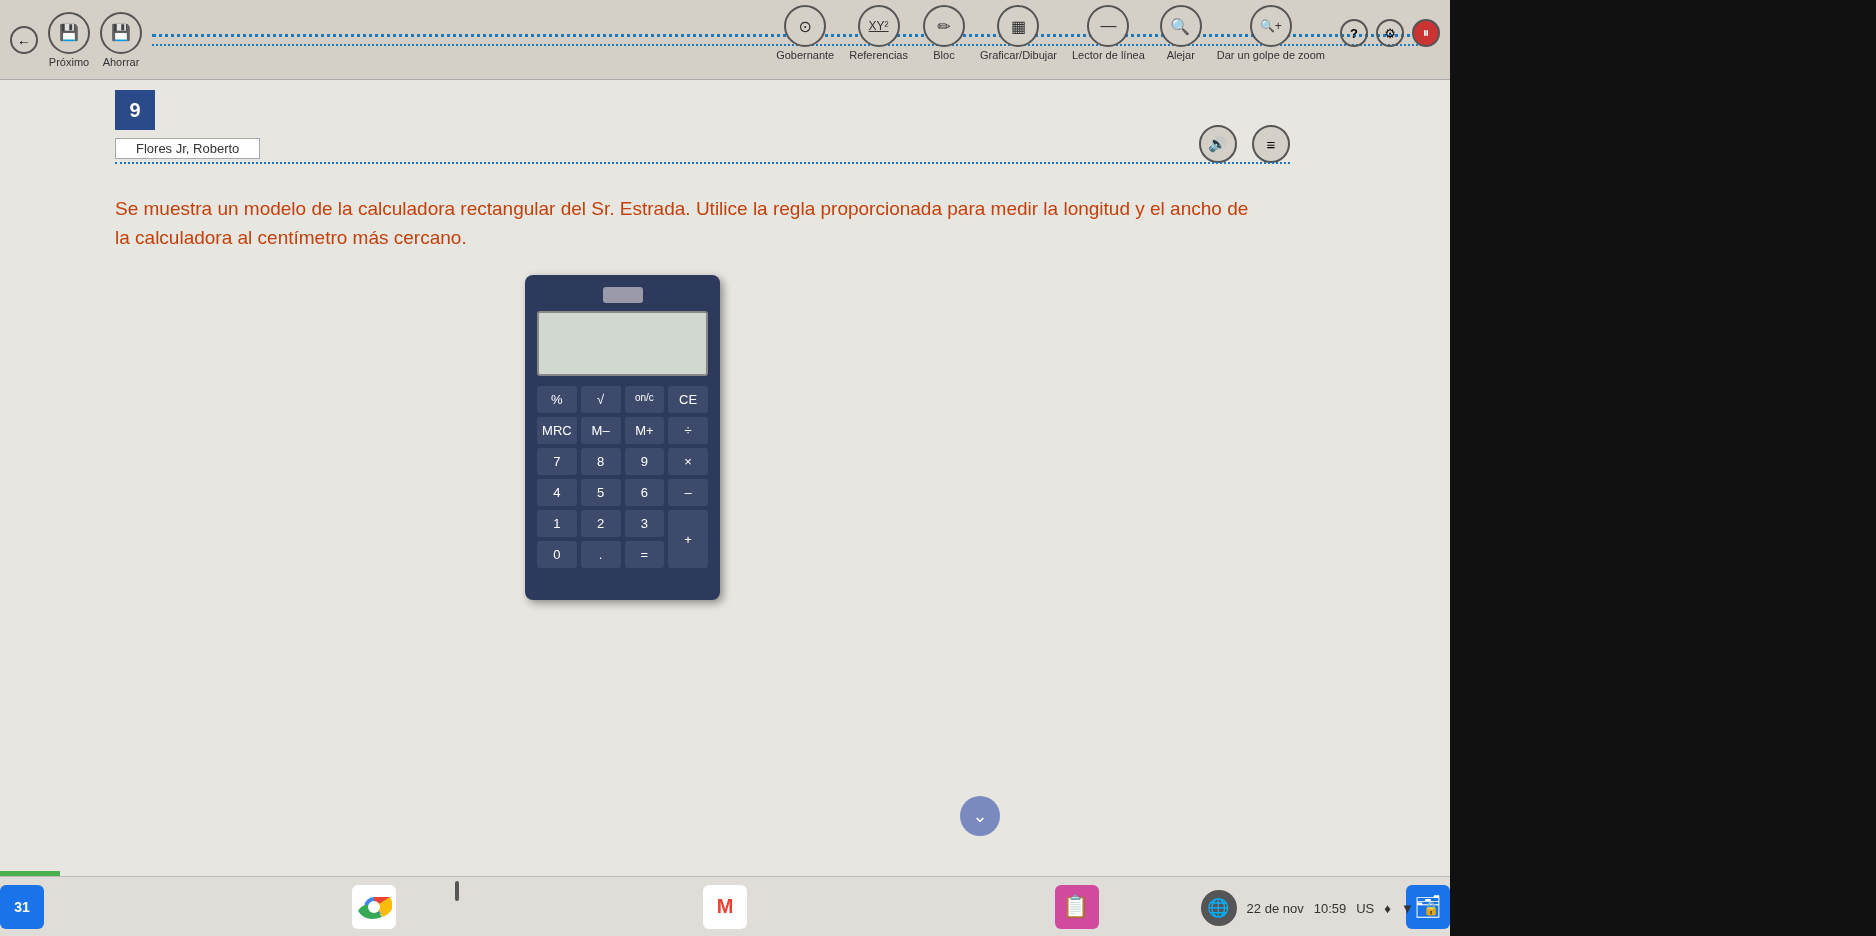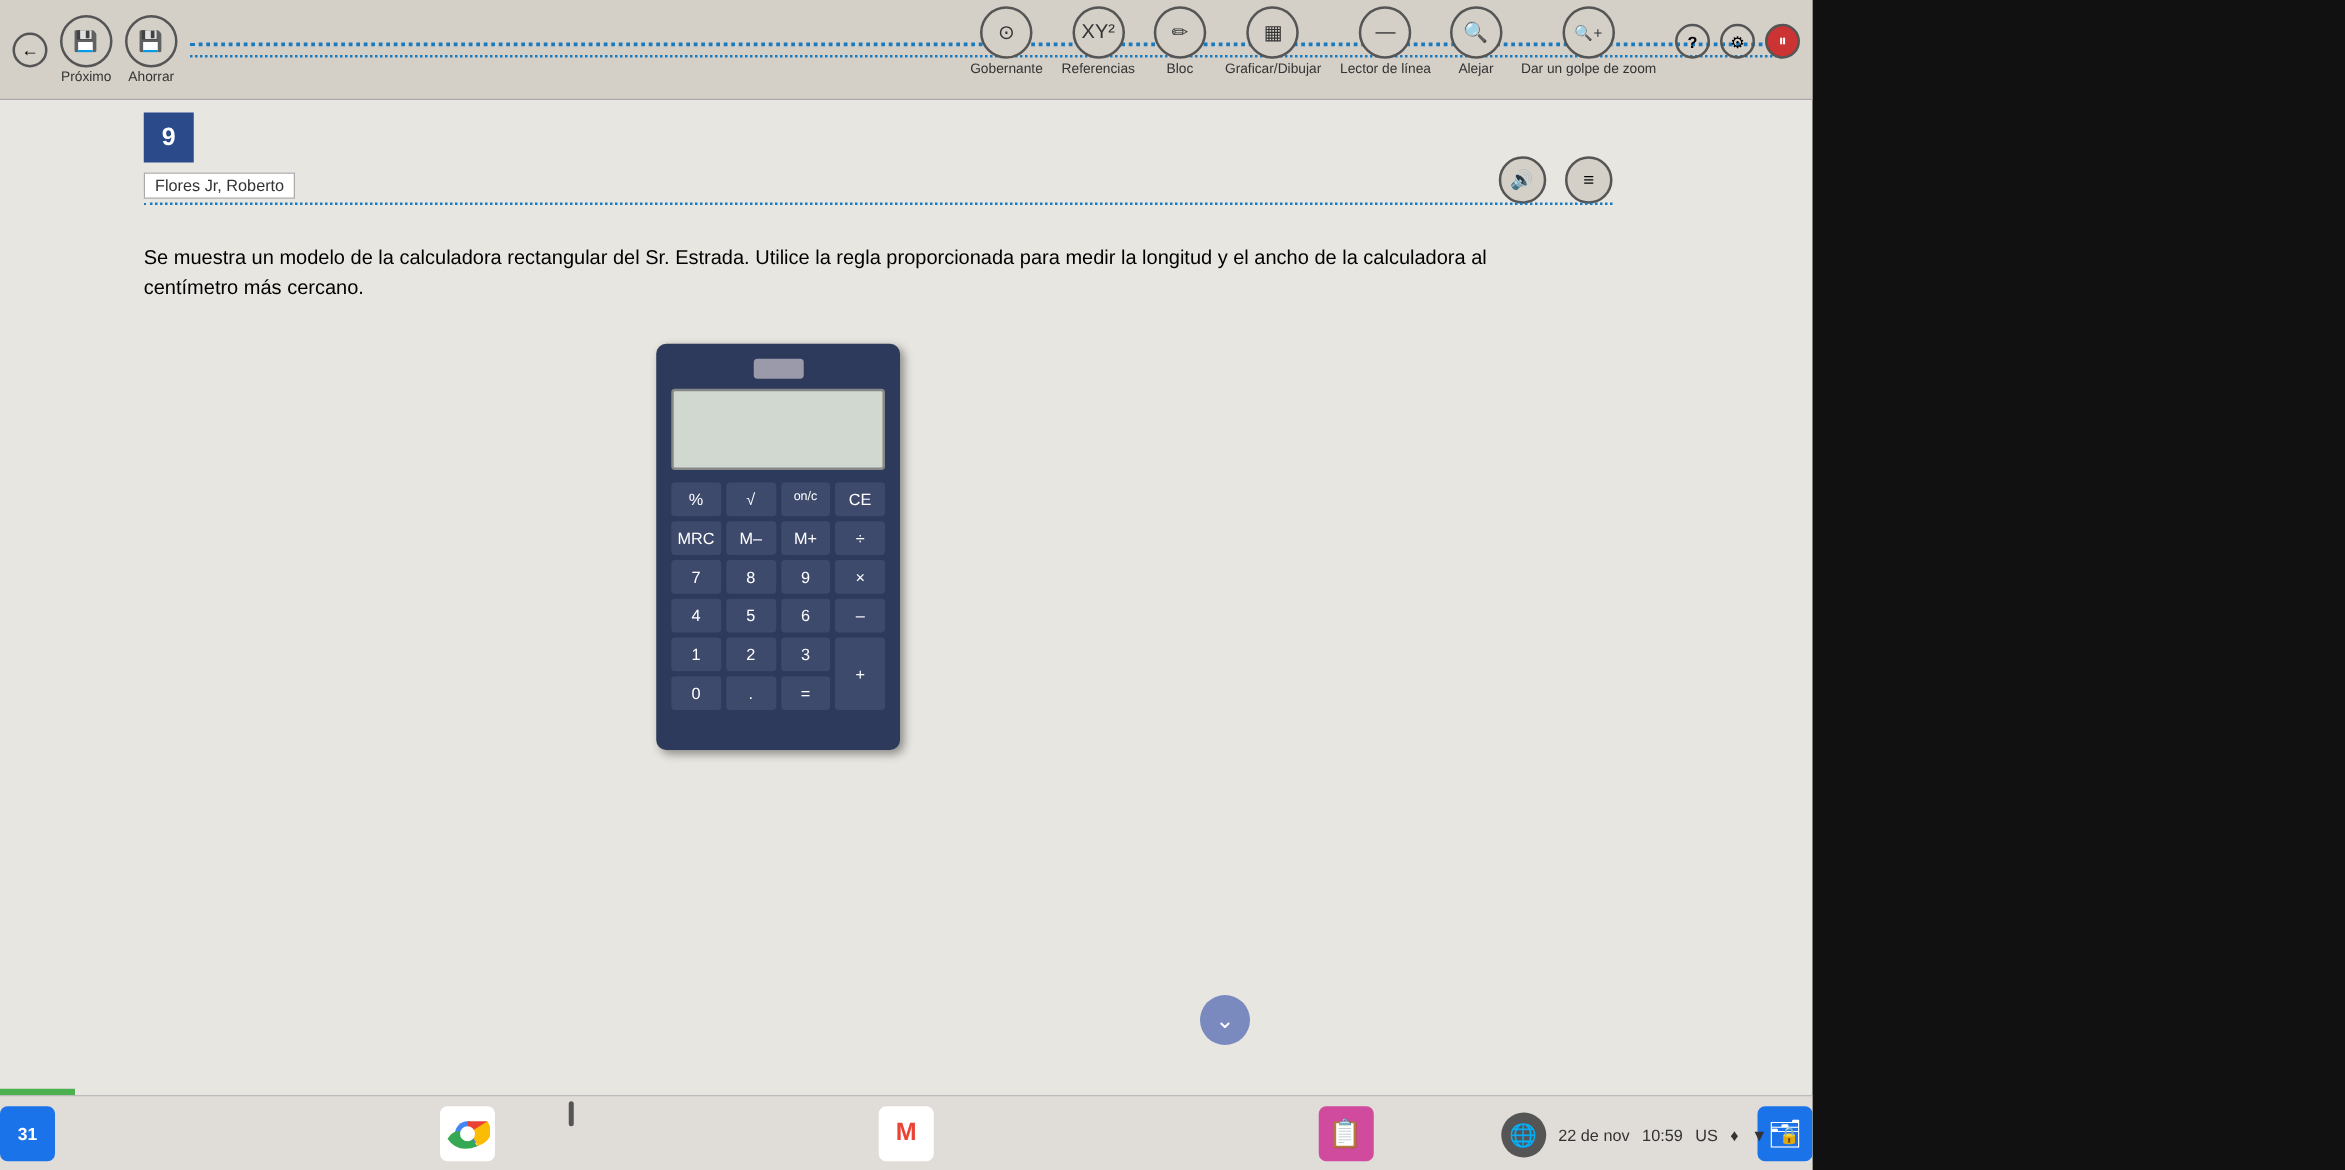--- a/index.html
+++ b/index.html
@@ -104,21 +104,21 @@
       font-weight: bold;
     }
 
     
     .student-name {
       position: absolute;
       top: 138px;
       left: 115px;
       background: white;
       border: 1px solid #aaa;
-      padding: 2px 8px;
+      padding: 2px 20px;
       font-size: 13px;
       color: #333;
     }
 
     
     .secondary-icons {
       position: absolute;
       top: 125px;
       right: 160px;
       display: flex;
@@ -147,22 +147,22 @@
       right: 160px;
       border-top: 2px dotted #1a7abf;
     }
 
     
     .question-text {
       position: absolute;
       top: 195px;
       left: 115px;
       right: 200px;
-      font-size: 16px;
-      color: #000000;
+      font-size: 19px;
+      color: #c2410c;
       line-height: 1.5;
     }
 
     
     .calculator {
       position: absolute;
       top: 275px;
       left: 50%;
       transform: translateX(-200px);
       width: 195px;
@@ -334,21 +334,21 @@
     </div>
 
     <div style="flex:1; margin: 0 10px; border-top: 3px dotted #1a7abf; border-bottom: 2px dotted #1a7abf; height:12px;"></div>
 
     <div class="toolbar-right">
       <div class="toolbar-btn">
         <div class="icon-circle">⊙</div>
         <span>Gobernante</span>
       </div>
       <div class="toolbar-btn">
-        <div class="icon-circle" style="font-size:16px;">XY²</div>
+        <div class="icon-circle" style="font-size:12px;text-decoration:underline;">XY²</div>
         <span>Referencias</span>
       </div>
       <div class="toolbar-btn">
         <div class="icon-circle">✏</div>
         <span>Bloc</span>
       </div>
       <div class="toolbar-btn">
         <div class="icon-circle">▦</div>
         <span>Graficar/Dibujar</span>
       </div>

